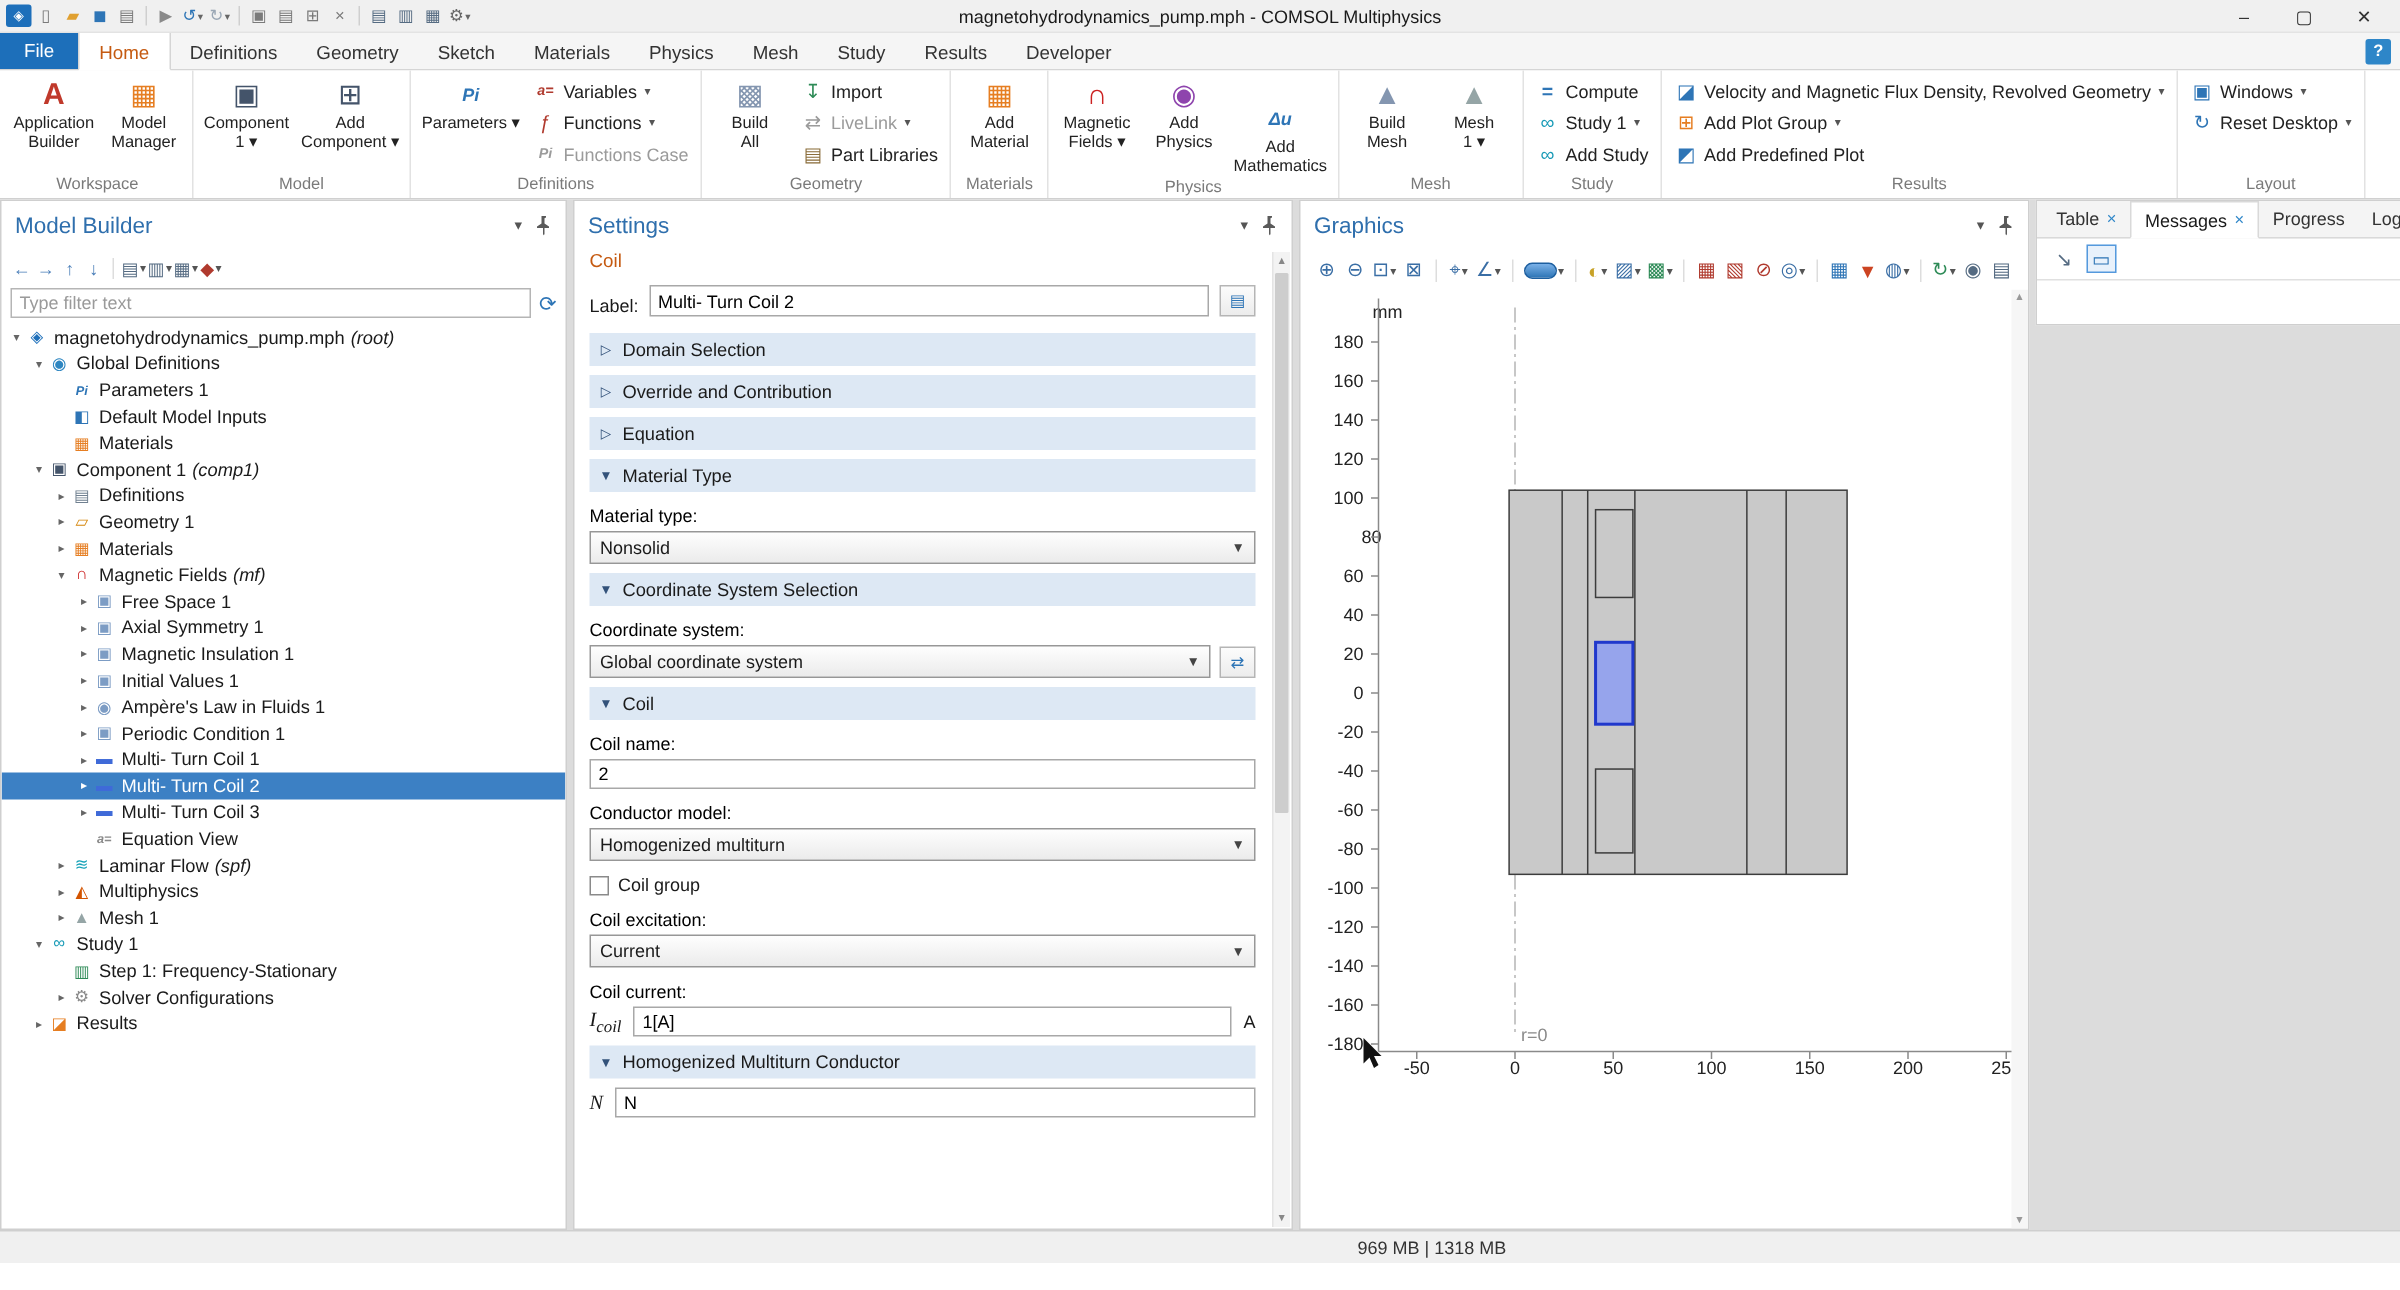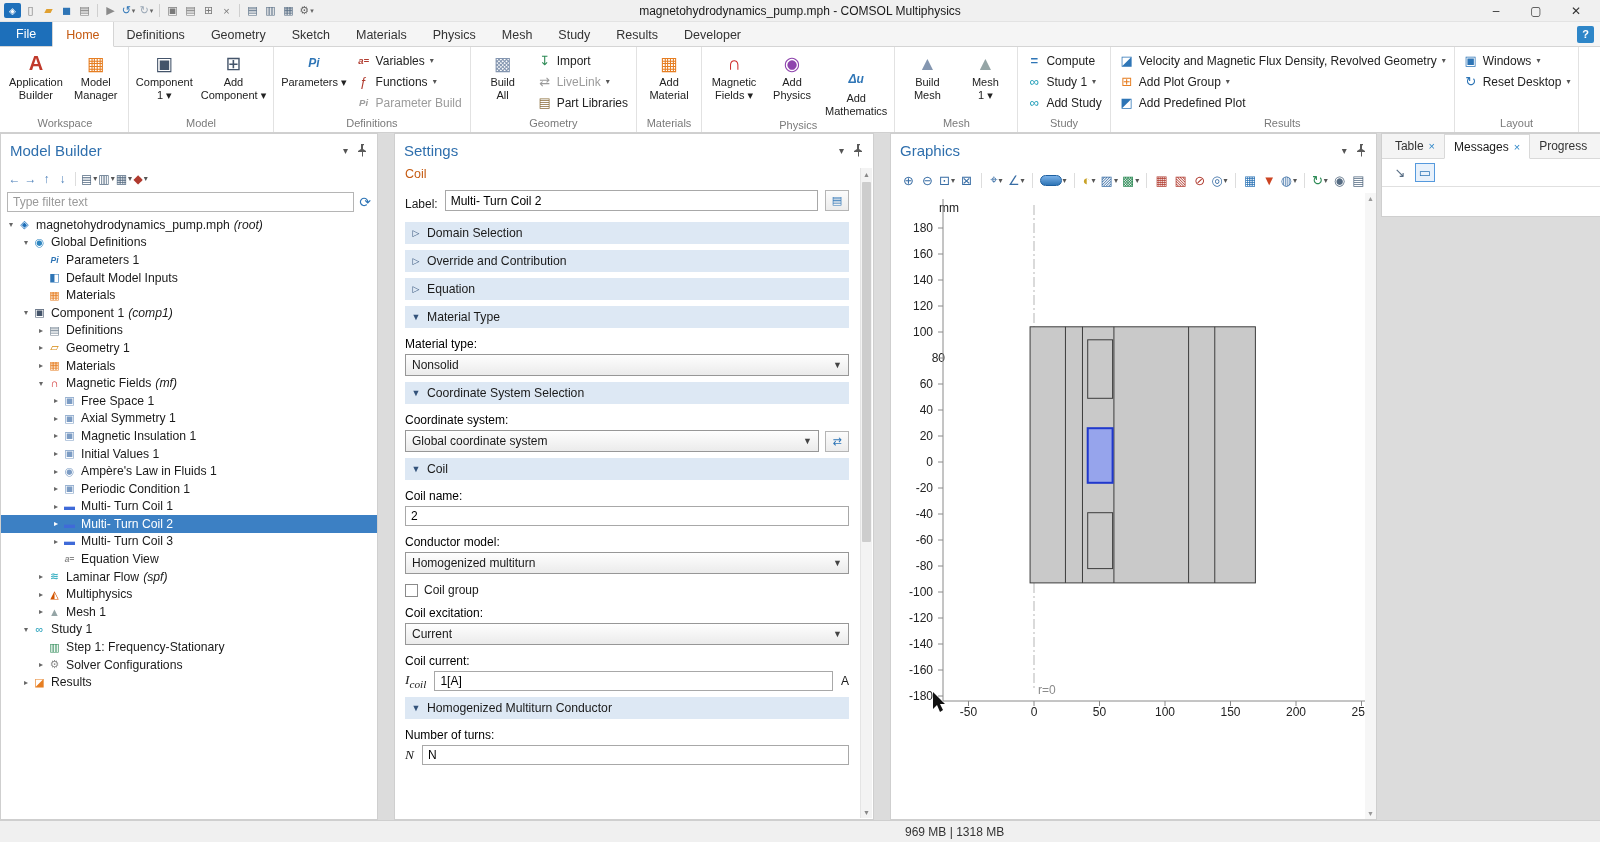--- a/index.html
+++ b/index.html
@@ -35,21 +35,21 @@
 .bicon.txt{font-size:12px;font-weight:bold;font-style:italic}
 .blabel{font-size:11px;line-height:13px;text-align:center;color:#222}
 .btn-col{display:flex;flex-direction:column;padding-top:2px}
 .small-btn{height:21px;display:flex;align-items:center;gap:4px;padding:0 5px;font-size:12px;color:#222;white-space:nowrap;border-radius:2px}
 .sicon{width:16px;font-size:13px;text-align:center;flex:0 0 auto}
 .sicon.txt{font-size:9.5px;font-weight:bold;font-style:italic}
 .disabled,.disabled .sicon{color:#9b9b9b !important}
 .drop{font-size:8px;color:#555;margin-left:1px}
 
 
-.main{position:absolute;top:133px;left:0;width:1600px;height:687px;background:#dcdcdc;display:flex;gap:16px}
+.main{position:absolute;top:133px;left:0;width:1600px;height:687px;background:#dcdcdc;display:flex;gap:4px}
 .panel{background:#fff;border:1px solid #cfcfcf;display:flex;flex-direction:column;overflow:hidden}
 .panel-head{height:33px;display:flex;align-items:center;padding:0 9px;flex:0 0 auto}
 .panel-title{font-size:15px;color:#2f6fad}
 .panel-head-icons{margin-left:auto;display:flex;gap:9px;align-items:center;color:#555}
 .chev{font-size:10px;color:#555}
 
 
 .model-builder{width:378px;flex:0 0 auto}
 .mb-toolbar{height:23px;display:flex;align-items:center;gap:1px;padding:0 6px}
 .mbt{min-width:15px;height:18px;display:flex;align-items:center;justify-content:center;font-size:12px;color:#4b7fb9}
@@ -225,21 +225,21 @@
               <span>Variables</span>
               <span class="drop">▾</span>
             </div>
             <div class="small-btn">
               <span class="sicon" style="color: rgb(176, 58, 46);">ƒ</span>
               <span>Functions</span>
               <span class="drop">▾</span>
             </div>
             <div class="small-btn disabled">
               <span class="sicon txt" style="color: rgb(154, 154, 154);">Pi</span>
-              <span>Parameter Build</span>
+              <span>Functions Case</span>
             </div>
           </div>
         </div>
         <div class="rg-label">Definitions</div>
       </div>
       <div class="ribbon-group">
         <div class="rg-items">
           <div class="big-btn">
             <div class="bicon" style="color: rgb(132, 150, 176);">▩</div>
             <div class="blabel">
@@ -638,21 +638,20 @@
       <div class="unit-row">
         <span class="sym"><span>I</span><sub>coil</sub></span>
         <input class="text-input" style="flex: 1 1 0%; width: auto;" value="1[A]">
         <span>A</span>
       </div>
 
       <div class="sec-head">
         <span class="tri">▼</span>
         <span>Homogenized Multiturn Conductor</span>
       </div>
-      <div class="field-label">Number of turns:</div>
       <div class="unit-row">
         <span class="sym">N</span>
         <input class="text-input" style="flex: 1 1 0%; width: auto;" value="N">
       </div>
 
     </div>
     <div class="vscroll">
       <div class="vs-arrow">▲</div>
       <div class="vs-thumb" style="top:14px;height:360px"></div>
       <div class="vs-arrow" style="position:absolute;bottom:0;left:0;right:0">▼</div>

